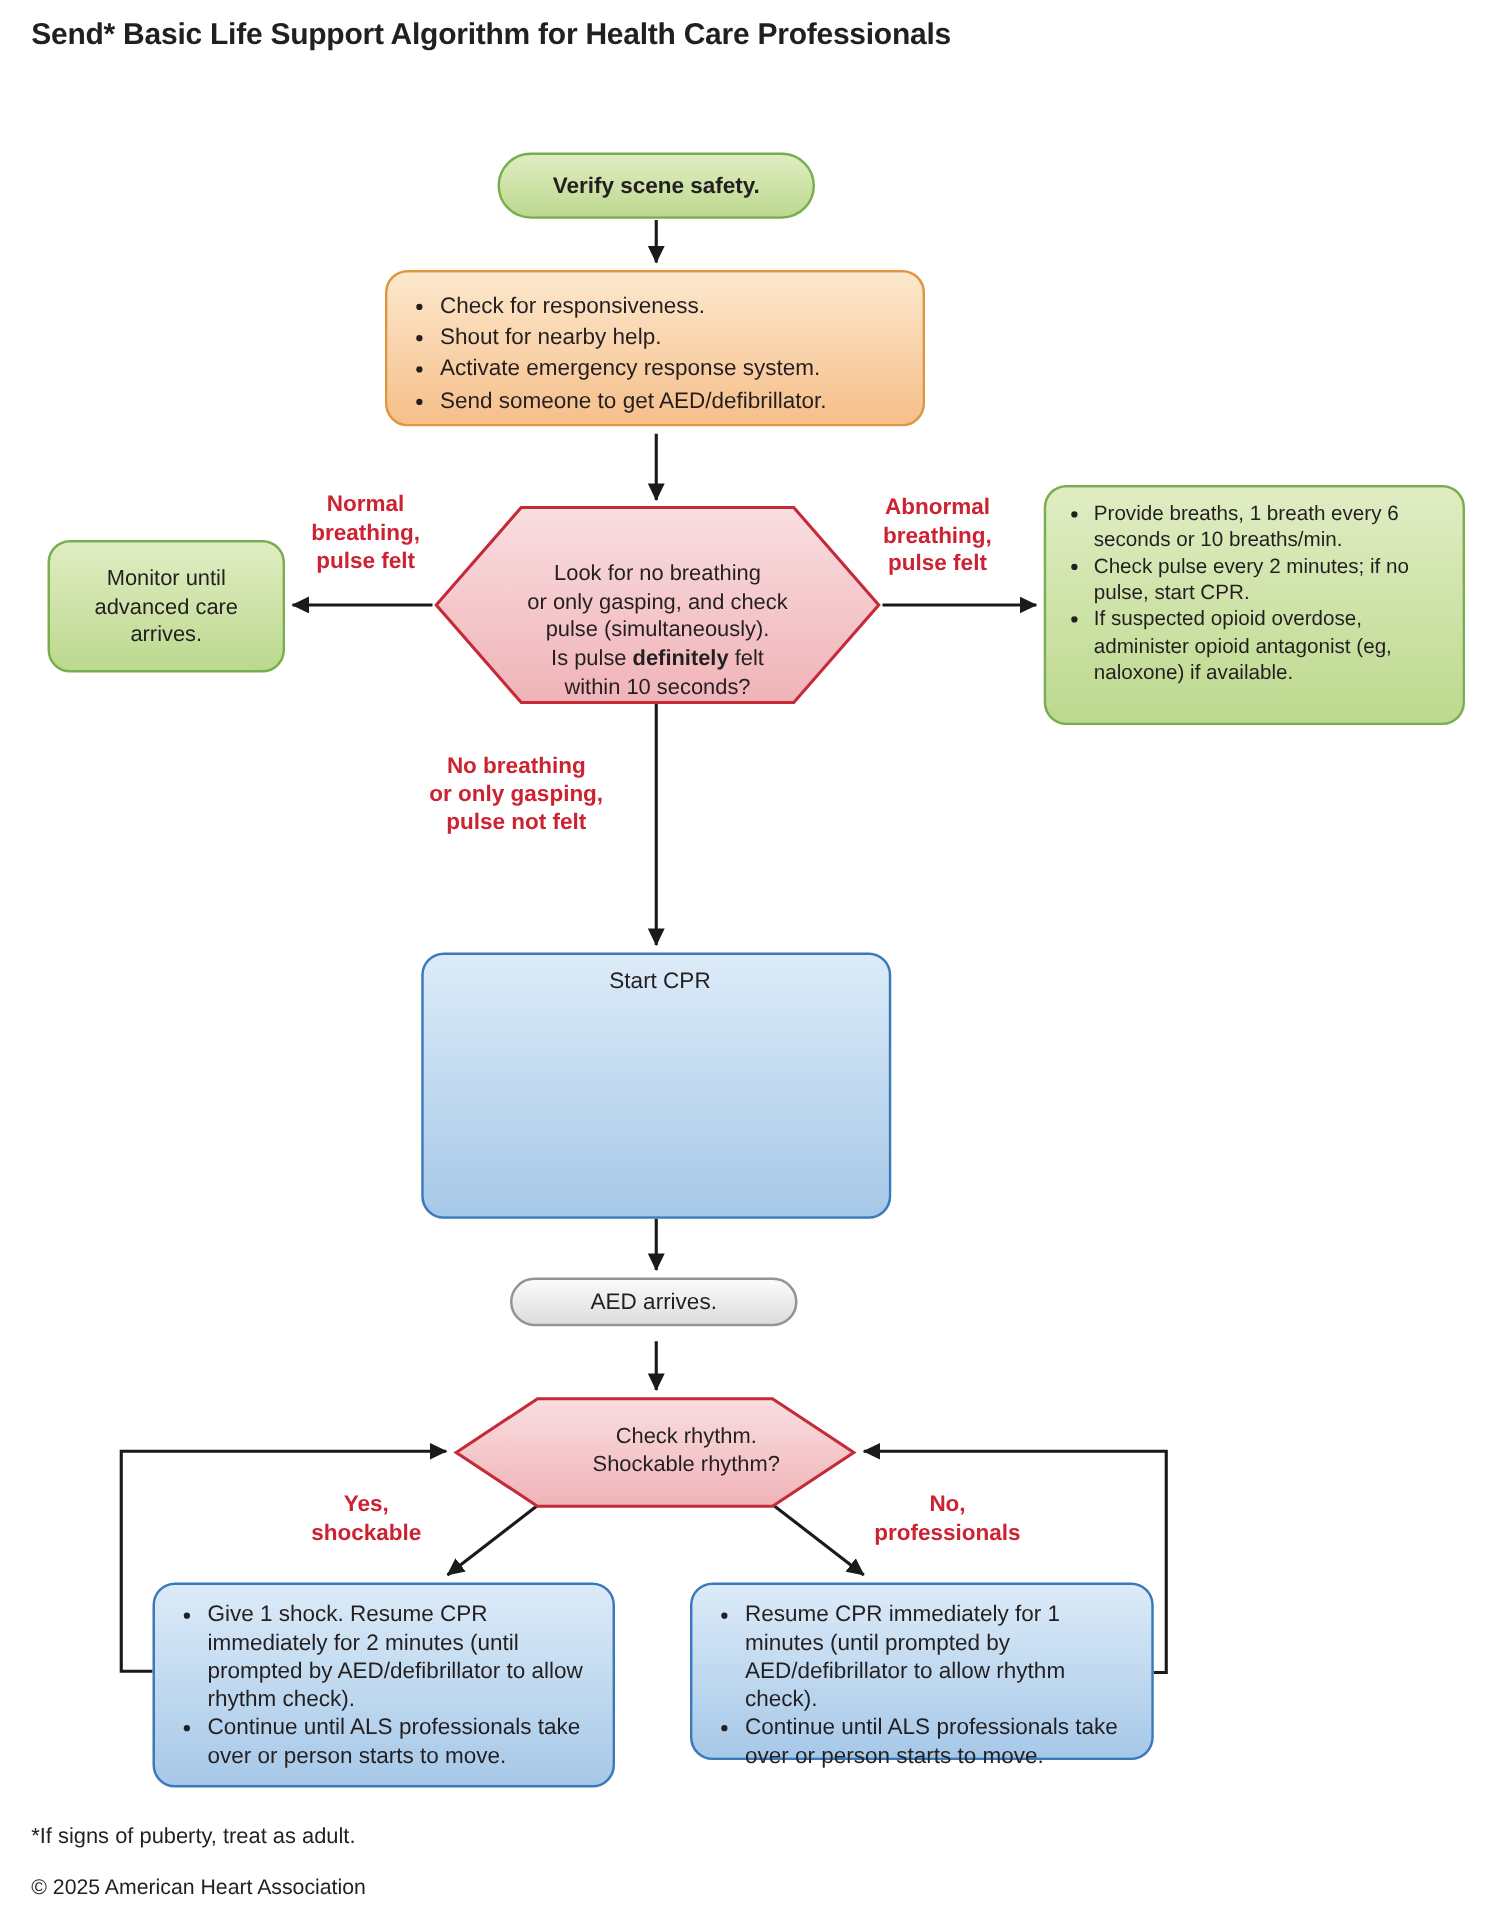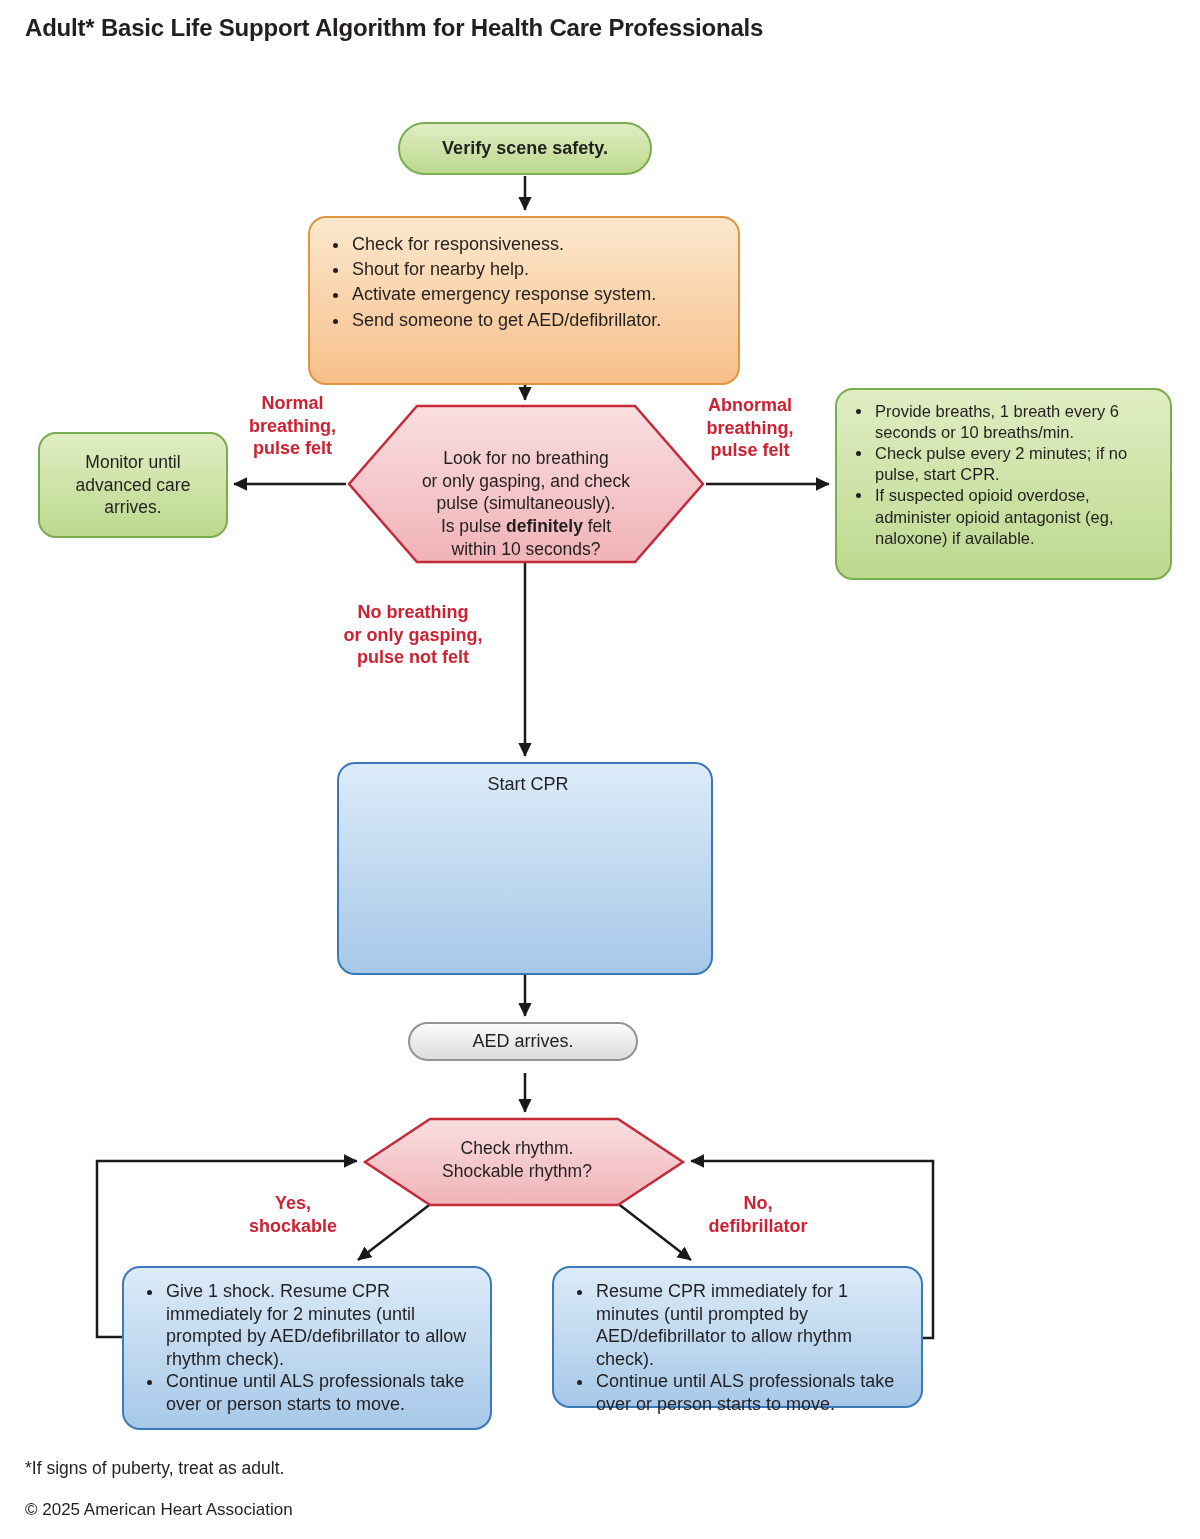--- a/index.html
+++ b/index.html
@@ -17,33 +17,33 @@
          border-color:var(--blue-border,#3a79ba);border-radius:18px;}
   .gray{background:linear-gradient(180deg,var(--gray-top,#fbfbfb),var(--gray-bottom,#dcdcdc));
          border-color:var(--gray-border,#939393);}
   .pill{border-radius:27px;}
   .center{display:flex;align-items:center;justify-content:center;text-align:center;}
   .pre{white-space:pre-line;}
 
   ul.bullets{margin:0;padding-left:24px;}
   ul.bullets li{padding-left:2px;}
 
-  #initial-actions{left:308px;top:216px;width:432px;height:169px;font-size:18px;line-height:1.4;padding:14px 12px 12px 16px;}
+  #initial-actions{left:308px;top:216px;width:432px;height:125px;font-size:18px;line-height:1.4;padding:14px 12px 12px 16px;}
   #verify-box{left:398px;top:122px;width:254px;height:53px;font-size:18px;font-weight:bold;}
   #monitor-box{left:38px;top:432px;width:190px;height:106px;font-size:17.5px;line-height:1.3;justify-content:center;}
   #rescue-box{left:835px;top:388px;width:337px;height:192px;font-size:16.5px;line-height:1.28;padding:11px 8px 10px 12px;}
   #startcpr-box{left:337px;top:762px;width:376px;height:213px;font-size:17.5px;line-height:1.22;padding:10px 10px 8px 16px;}
   #startcpr-box .box-title{text-align:center;font-weight:normal;margin:0 0 1px 0;font-size:18px;}
   #aed-box{left:408px;top:1022px;width:230px;height:39px;font-size:18px;text-align:center;}
   #shock-box{left:122px;top:1266px;width:370px;height:164px;font-size:18px;line-height:1.25;padding:12px 10px 10px 16px;}
   #noshock-box{left:552px;top:1266px;width:371px;height:142px;font-size:18px;line-height:1.25;padding:12px 8px 10px 16px;}
 
   .hex-text{position:absolute;text-align:center;font-size:17.5px;line-height:1.3;}
   #hex1-text{left:375px;top:424px;width:302px;}
-  #hex2-text{left:386px;top:1137px;width:262px;}
+  #hex2-text{left:418px;top:1137px;width:262px;}
 
   .branch-label{position:absolute;color:var(--red-text,#cd2232);font-weight:bold;font-size:18px;line-height:1.26;text-align:center;}
   #lbl-normal{left:225px;top:392px;width:135px;}
   #lbl-abnormal{left:685px;top:394px;width:130px;}
   #lbl-nobreath{left:328px;top:601px;width:170px;}
   #lbl-yes{left:235px;top:1192px;width:116px;}
   #lbl-no{left:692px;top:1192px;width:132px;}
 
   #footnote{left:25px;top:1458px;font-size:17.5px;}
   #copyright{left:25px;top:1500px;font-size:17px;}
@@ -71,21 +71,21 @@
     <line x1="525" y1="1073" x2="525" y2="1112" marker-end="url(#ah)"></line>
     <line x1="437" y1="1199" x2="358" y2="1260" marker-end="url(#ah)"></line>
     <line x1="612" y1="1199" x2="691" y2="1260" marker-end="url(#ah)"></line>
     <polyline points="122,1337 97,1337 97,1161 357,1161" marker-end="url(#ah)"></polyline>
     <polyline points="923,1338 933,1338 933,1161 691,1161" marker-end="url(#ah)"></polyline>
   </g>
   <polygon points="349,484 417,406 635,406 703,484 635,562 417,562" fill="url(#pinkGrad)" style="stroke:var(--red-border,#c52a39);stroke-width:2.5;"></polygon>
   <polygon points="365,1162 430,1119 618,1119 683,1162 618,1205 430,1205" fill="url(#pinkGrad)" style="stroke:var(--red-border,#c52a39);stroke-width:2.5;"></polygon>
 </svg>
 
-<div class="abs" id="page-title">Adult* Basic Life Support Algorithm for Health Care Professionals</div>
+<div class="abs" id="page-title">Send* Basic Life Support Algorithm for Health Care Professionals</div>
 
 <div class="box green pill center" id="verify-box">
   <span>Verify scene safety.</span>
 </div>
 
 <div class="box orange" id="initial-actions">
   <ul class="bullets">
       <li>Check for responsiveness.</li>
       <li>Shout for nearby help.</li>
       <li>Activate emergency response system.</li>
@@ -132,21 +132,21 @@
 <div class="box gray pill center" id="aed-box">
   <span>AED arrives.</span>
 </div>
 
 <div class="hex-text pre" id="hex2-text">Check rhythm.
 Shockable rhythm?</div>
 
 <div class="branch-label pre" id="lbl-yes">Yes,
 shockable</div>
 <div class="branch-label pre" id="lbl-no">No,
-defibrillator</div>
+professionals</div>
 
 <div class="box blue" id="shock-box">
   <ul class="bullets">
       <li>Give 1 shock. Resume CPR immediately for 2 minutes (until prompted by AED/defibrillator to allow rhythm check).</li>
       <li>Continue until ALS professionals take over or person starts to move.</li>
     </ul>
 </div>
 
 <div class="box blue" id="noshock-box">
   <ul class="bullets">

